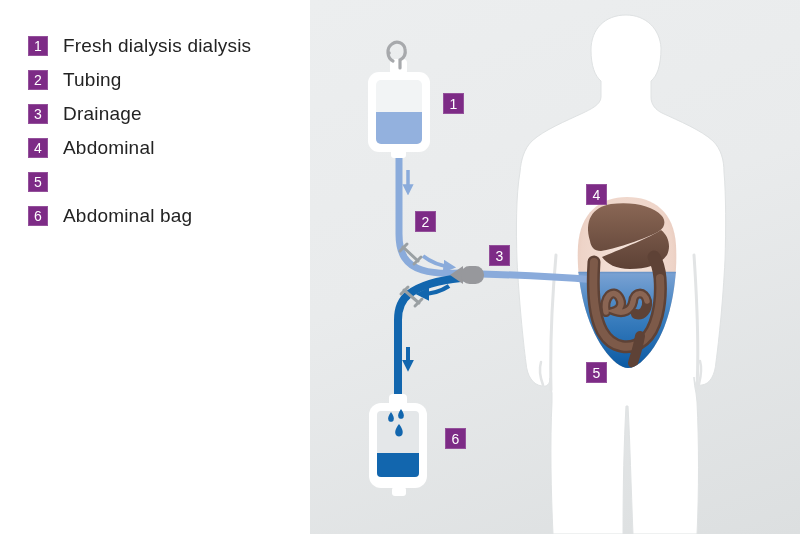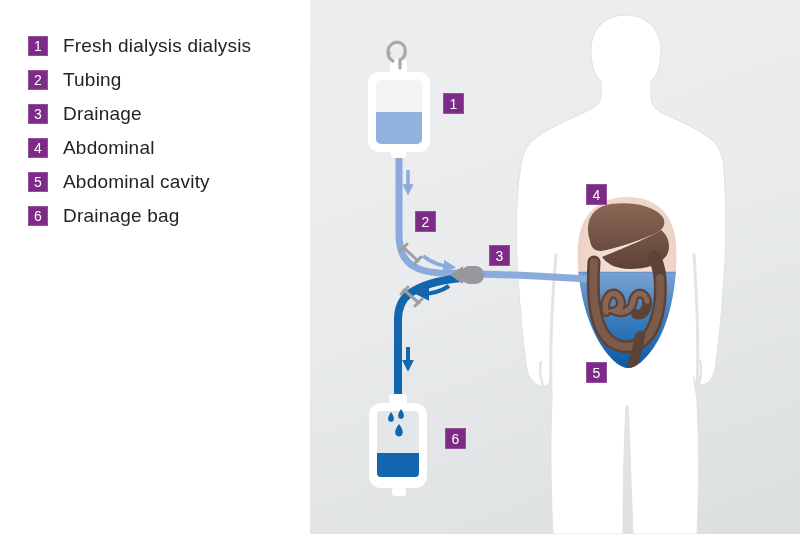--- a/index.html
+++ b/index.html
@@ -51,25 +51,24 @@
     <div class="legend-row">
       <span class="badge">3</span>
       <span class="legend-label">Drainage</span>
     </div>
     <div class="legend-row">
       <span class="badge">4</span>
       <span class="legend-label">Abdominal</span>
     </div>
     <div class="legend-row">
       <span class="badge">5</span>
-      <span class="legend-label">Abdominal cavity</span>
     </div>
     <div class="legend-row">
       <span class="badge">6</span>
-      <span class="legend-label">Drainage bag</span>
+      <span class="legend-label">Abdominal bag</span>
     </div>
   </aside>
 
   <div class="diagram-panel">
     <svg width="490" height="534" viewBox="310 0 490 534">
       <defs>
         <radialGradient id="skinGrad" cx="0.5" cy="0.38" r="0.75">
           <stop offset="0%" stop-color="#f5e4db"></stop>
           <stop offset="62%" stop-color="#eed4c8"></stop>
           <stop offset="100%" stop-color="#d9b0a0"></stop>

